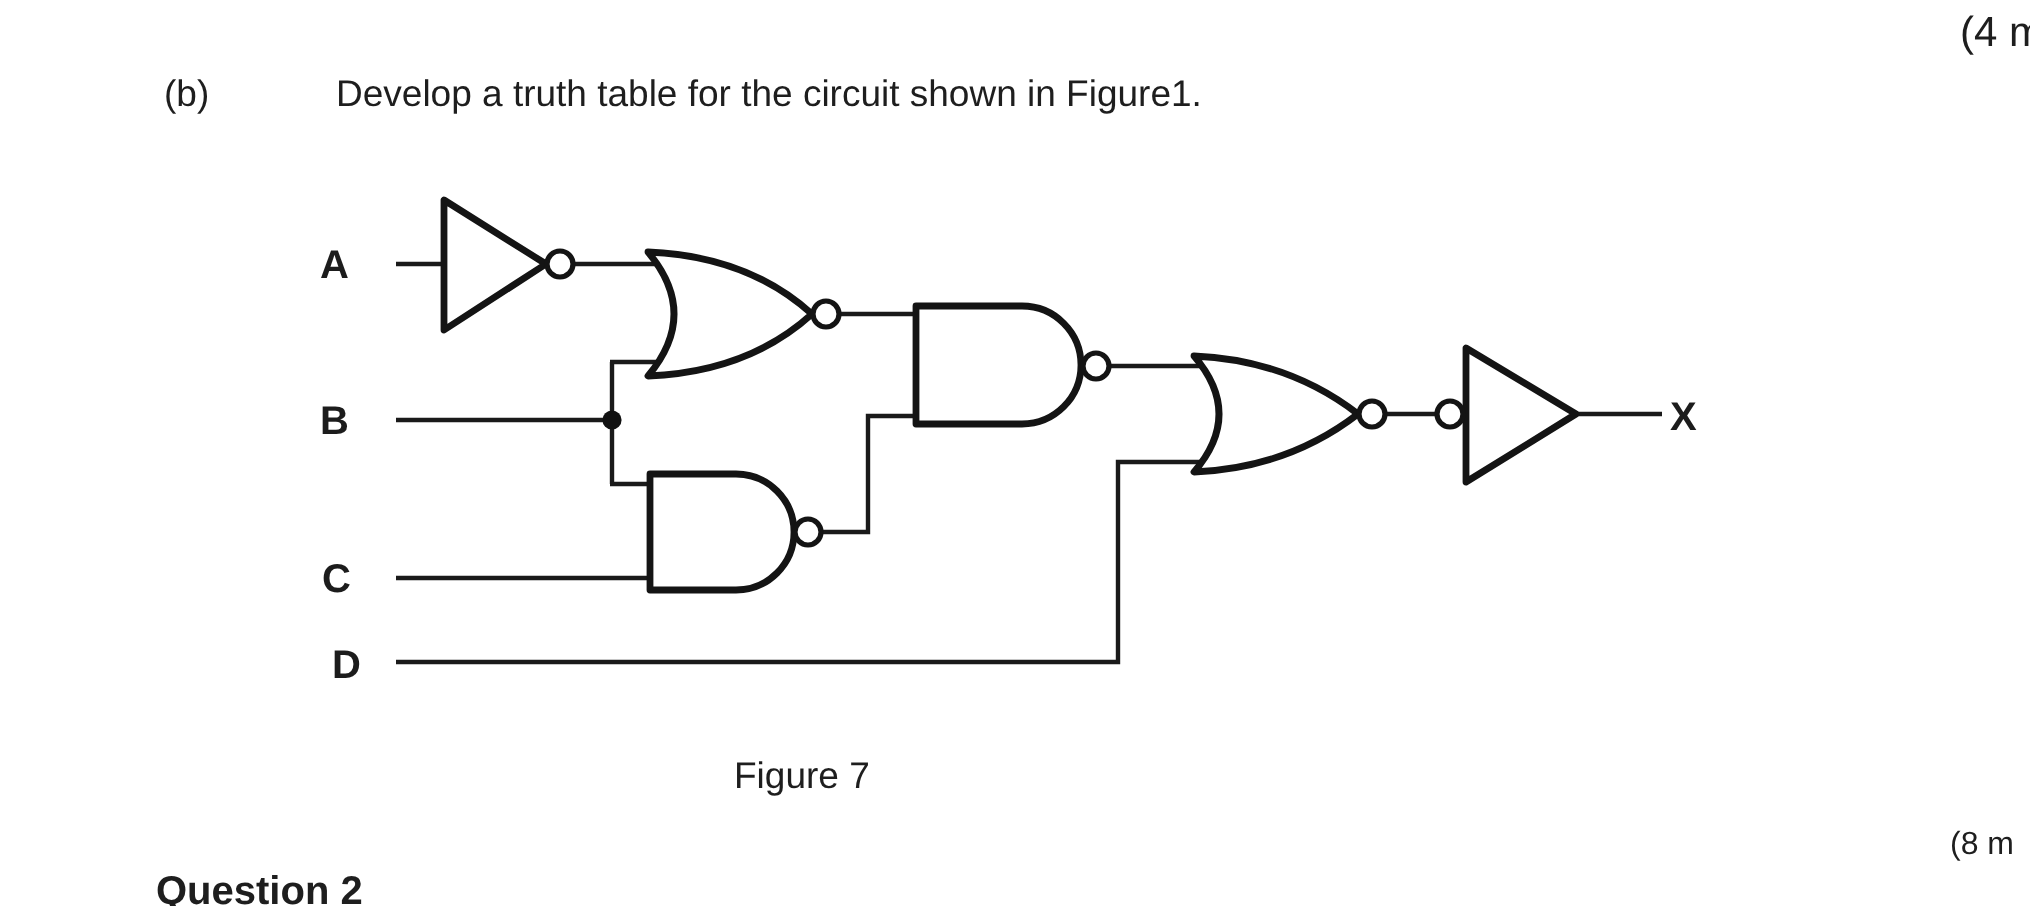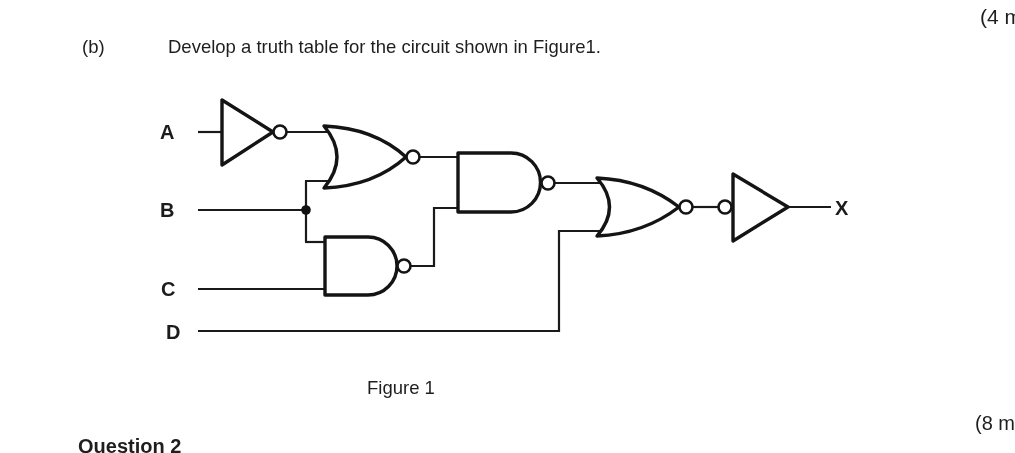--- a/index.html
+++ b/index.html
@@ -7,21 +7,21 @@
     width:1015px;height:453px;position:relative;overflow:hidden;
     background:#ffffff;
     font-family:"Liberation Sans", sans-serif;
     color:#1e1e1e;
   }
   .txt{position:absolute;white-space:nowrap;line-height:22px;font-size:18.5px;}
   .part-label{left:82px;top:36px;}
   .instruction{left:152px;top:36px;margin-left:16px;}
   .marks-top{left:980px;top:6px;font-size:21px;}
   .figure-caption{left:367px;top:377px;font-size:18.5px;}
-  .marks-bottom{left:975px;top:412px;font-size:20px;text-align:right;}
+  .marks-bottom{left:975px;top:412px;font-size:16px;text-align:right;}
   .next-question{left:78px;top:436px;font-size:20px;font-weight:bold;line-height:20px;}
   svg.circuit{position:absolute;left:0;top:0;}
   .wire{stroke:#1a1a1a;stroke-width:2.2;fill:none;}
   .gate{stroke:#141414;stroke-width:3.4;fill:#ffffff;stroke-linejoin:round;}
   .bubble{stroke:#141414;stroke-width:2.6;fill:#ffffff;}
   .junction{fill:#111111;stroke:none;}
   text.lbl{font-family:"Liberation Sans", sans-serif;font-weight:bold;font-size:20px;fill:#1c1c1c;}
 </style>
 </head>
 <body>
@@ -70,15 +70,15 @@
 
   <g>
     <text class="lbl" x="160" y="139">A</text>
     <text class="lbl" x="160" y="217">B</text>
     <text class="lbl" x="161" y="296">C</text>
     <text class="lbl" x="166" y="339">D</text>
     <text class="lbl" x="835" y="215">X</text>
   </g>
 </svg>
 
-<div class="txt figure-caption">Figure 1</div>
+<div class="txt figure-caption">Figure 7</div>
 <div class="txt marks-bottom">(8 m</div>
 <div class="txt next-question">Question 2</div>
 
 </body></html>

